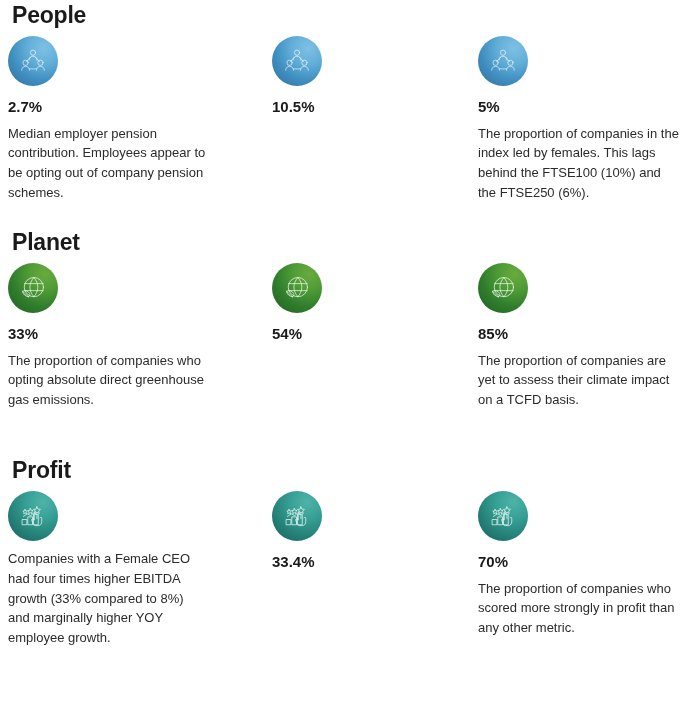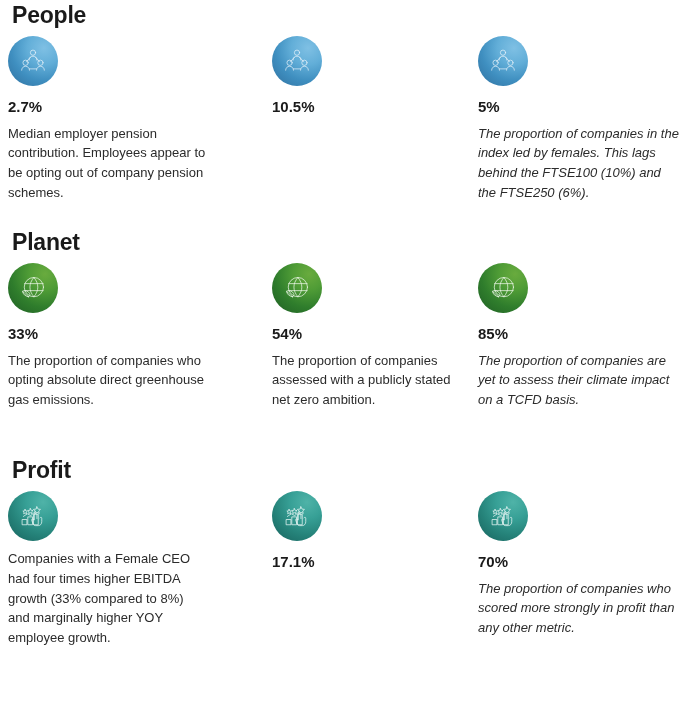--- a/index.html
+++ b/index.html
@@ -94,21 +94,21 @@
 
   .desc {
     font-size: 13px;
     line-height: 1.52;
     color: #2b2b2b;
     margin-top: 8px;
     width: 200px;
   }
 
   .card.c1 .desc { width: 198px; }
-  .card.c2 .desc { width: 202px; font-style: italic; }
+  .card.c2 .desc { width: 202px; }
 </style>
 </head>
 <body>
 
 <div class="page">
 
   <div class="section" style="top:4px;">
     <div class="section-title">People</div>
     <div class="cards" style="top:32px;">
 
@@ -186,21 +186,20 @@
           <svg viewBox="0 0 64 64" fill="none" stroke="#edf7ea" stroke-width="1.7" stroke-linecap="round" stroke-linejoin="round">
             <circle cx="34" cy="30" r="22"></circle>
             <path d="M34 8c-6 7-9 14-9 22s3 15 9 22"></path>
             <path d="M34 8c6 7 9 14 9 22s-3 15-9 22"></path>
             <path d="M13 22h42M13 38h42"></path>
             <path d="M22 52c-8-1-13-6-14-13 7-2 13 0 16 5 2 4 1 7-2 8z" fill="none"></path>
             <path d="M9 41c5 3 9 7 12 11"></path>
           </svg>
         </span>
         <div class="stat">54%</div>
-        <div class="desc">The proportion of companies assessed with a publicly stated net zero ambition.</div>
       </div>
 
       <div class="card c2">
         <span class="icon-badge badge-planet">
           <svg viewBox="0 0 64 64" fill="none" stroke="#edf7ea" stroke-width="1.7" stroke-linecap="round" stroke-linejoin="round">
             <circle cx="34" cy="30" r="22"></circle>
             <path d="M34 8c-6 7-9 14-9 22s3 15 9 22"></path>
             <path d="M34 8c6 7 9 14 9 22s-3 15-9 22"></path>
             <path d="M13 22h42M13 38h42"></path>
             <path d="M22 52c-8-1-13-6-14-13 7-2 13 0 16 5 2 4 1 7-2 8z" fill="none"></path>
@@ -236,21 +235,21 @@
         <span class="icon-badge badge-profit">
           <svg viewBox="0 0 64 64" fill="none" stroke="#e9f7f5" stroke-width="1.7" stroke-linecap="round" stroke-linejoin="round">
             <path d="M14 17l1.6 3.4 3.6.4-2.7 2.5.8 3.6-3.3-1.9-3.3 1.9.8-3.6-2.7-2.5 3.6-.4z"></path>
             <path d="M26 15l1.9 4 4.2.5-3.1 2.9.9 4.2-3.9-2.2-3.9 2.2.9-4.2-3.1-2.9 4.2-.5z"></path>
             <path d="M41 11l2.5 5.2 5.6.7-4.1 3.8 1.2 5.6-5.2-2.9-5.2 2.9 1.2-5.6-4.1-3.8 5.6-.7z"></path>
             <path d="M8 52h10V40H8zM21 52h10V34H21zM34 52h10V28H34z"></path>
             <path d="M10 33l9-6 8 4 11-10"></path>
             <path d="M48 36c2-2 4-1 4 1v8c0 5-3 9-8 9h-6c-3 0-5-2-6-5l-3-7c-1-2 1-4 3-3l3 2V29c0-2 1-3 3-3s3 1 3 3v9"></path>
           </svg>
         </span>
-        <div class="stat">17.1%</div>
+        <div class="stat">33.4%</div>
       </div>
 
       <div class="card c2">
         <span class="icon-badge badge-profit">
           <svg viewBox="0 0 64 64" fill="none" stroke="#e9f7f5" stroke-width="1.7" stroke-linecap="round" stroke-linejoin="round">
             <path d="M14 17l1.6 3.4 3.6.4-2.7 2.5.8 3.6-3.3-1.9-3.3 1.9.8-3.6-2.7-2.5 3.6-.4z"></path>
             <path d="M26 15l1.9 4 4.2.5-3.1 2.9.9 4.2-3.9-2.2-3.9 2.2.9-4.2-3.1-2.9 4.2-.5z"></path>
             <path d="M41 11l2.5 5.2 5.6.7-4.1 3.8 1.2 5.6-5.2-2.9-5.2 2.9 1.2-5.6-4.1-3.8 5.6-.7z"></path>
             <path d="M8 52h10V40H8zM21 52h10V34H21zM34 52h10V28H34z"></path>
             <path d="M10 33l9-6 8 4 11-10"></path>

